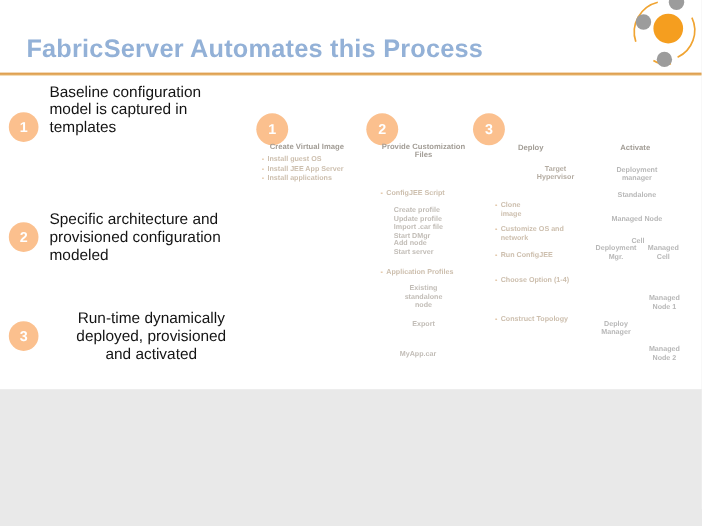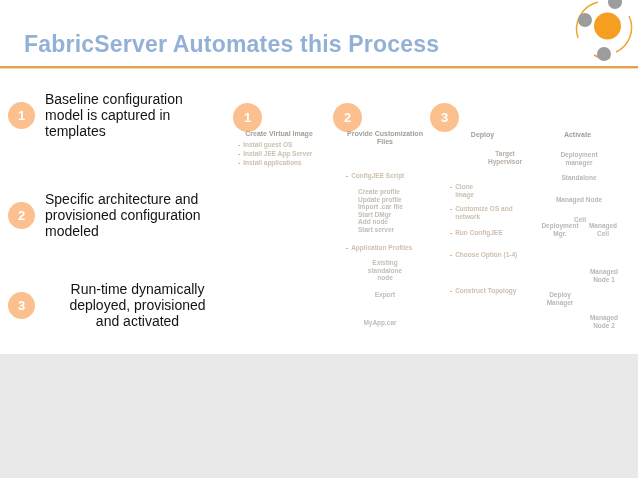--- a/index.html
+++ b/index.html
@@ -74,21 +74,21 @@
       <path d="M63,22 A27,27 0 0,1 50,58" fill="none" stroke="#f0a432" stroke-width="1.5"></path>
       <path d="M44,64 A22,22 0 0,1 28,61" fill="none" stroke="#f0a432" stroke-width="1.5"></path>
       <circle cx="49" cy="8" r="7" fill="#9c9c9c"></circle>
       <circle cx="19" cy="26" r="7" fill="#9c9c9c"></circle>
       <circle cx="38" cy="60" r="7" fill="#9c9c9c"></circle>
       <circle cx="41.5" cy="32" r="13.5" fill="#f59e1f"></circle>
     </svg>
   </div>
 
   <div class="num-circle" style="left:8px;top:102px;">1</div>
-  <div class="left-text pre" style="top:91px;">Baseline configuration
+  <div class="left-text pre" style="top:75px;">Baseline configuration
 model is captured in
 templates</div>
 
   <div class="num-circle" style="left:8px;top:202px;">2</div>
   <div class="left-text pre" style="top:191px;">Specific architecture and
 provisioned configuration
 modeled</div>
 
   <div class="num-circle" style="left:8px;top:292px;">3</div>
   <div class="left-text pre" style="top:281px;text-align:center;">Run-time dynamically

